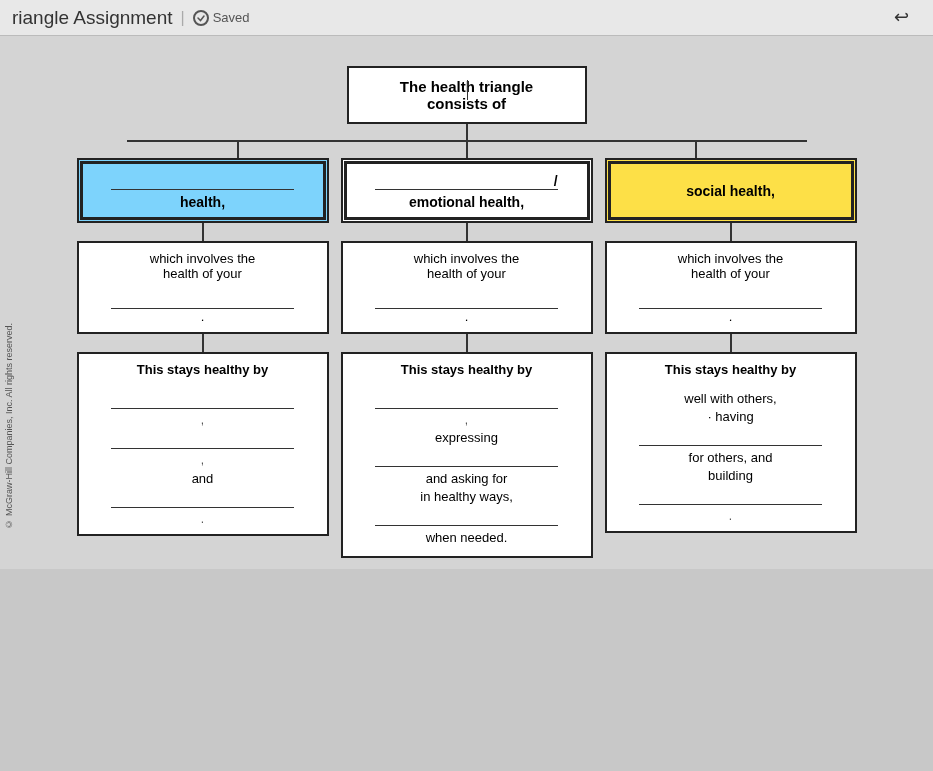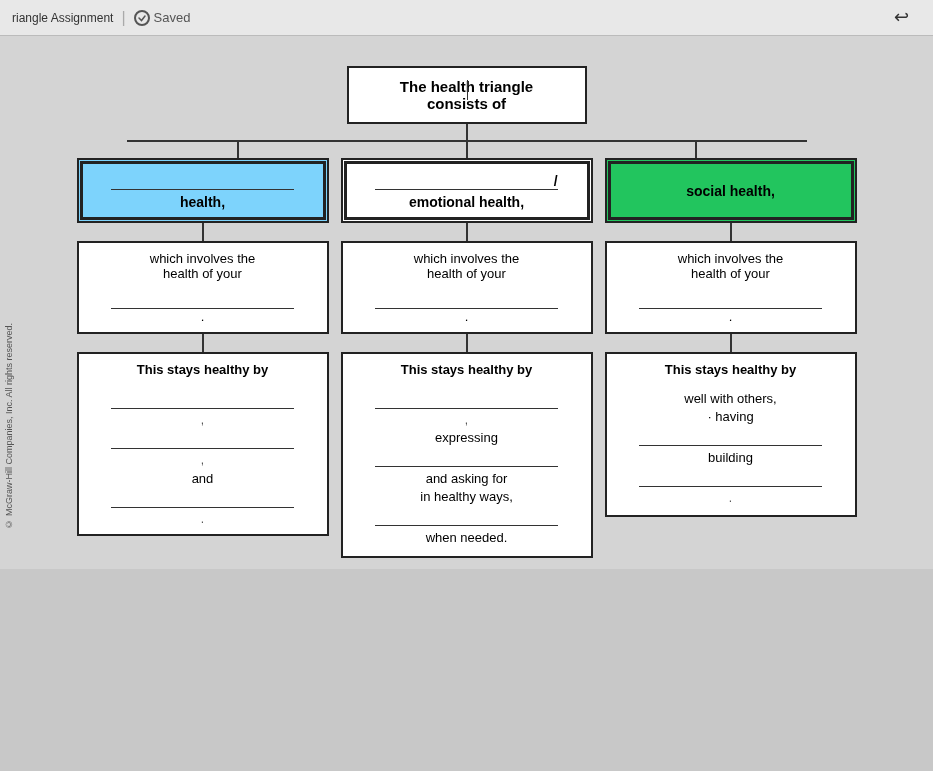--- a/index.html
+++ b/index.html
@@ -17,21 +17,21 @@
       background: #e8e8e8;
       height: 36px;
       display: flex;
       align-items: center;
       padding: 0 12px;
       border-bottom: 1px solid #bbb;
       gap: 8px;
     }
 
     .top-bar-title {
-      font-size: 12px;
+      font-size: 19px;
       color: #333;
     }
 
     .saved-badge {
       display: flex;
       align-items: center;
       gap: 4px;
       font-size: 13px;
       color: #555;
     }
@@ -217,38 +217,39 @@
           <div style="text-align:center;font-size:13px;margin:3px 0;">expressing</div>
           <div style="border-bottom:1px solid #333;width:80%;margin:4px auto;min-height:18px;"></div>
           <div style="text-align:center;font-size:13px;margin:2px 0;">and asking for</div>
           <div style="text-align:center;font-size:13px;margin:3px 0;">in healthy ways,</div>
           <div style="border-bottom:1px solid #333;width:80%;margin:4px auto;min-height:18px;"></div>
           <div style="text-align:center;font-size:13px;margin:3px 0;">when needed.</div>
         </div>
       </div>
 
       <div class="col">
-        <div style="border:2px solid #222;outline:3px solid #222;outline-offset:-6px;background:#22c55e;padding:10px;text-align:center;font-size:14px;font-weight:bold;width:100%;min-height:65px;display:flex;align-items:center;justify-content:center;">
+        <div style="border:2px solid #222;outline:3px solid #222;outline-offset:-6px;background:#fde047;padding:10px;text-align:center;font-size:14px;font-weight:bold;width:100%;min-height:65px;display:flex;align-items:center;justify-content:center;">
           <span>social health,</span>
         </div>
         <div style="width:2px;height:18px;background:#333;"></div>
 
         <div style="border:2px solid #222;background:#fff;padding:8px 10px;font-size:13px;width:100%;min-height:90px;text-align:center;display:flex;flex-direction:column;align-items:center;justify-content:center;">
           <span>which involves the</span>
           <span>health of your</span>
           <div style="border-bottom:1px solid #333;width:80%;margin-top:8px;min-height:20px;"></div>
           <span>.</span>
         </div>
         <div style="width:2px;height:18px;background:#333;"></div>
 
         <div style="border:2px solid #222;background:#fff;padding:8px 10px;font-size:13px;width:100%;min-height:165px;">
           <div class="section-title">This stays healthy by</div>
           <div style="text-align:center;font-size:13px;margin:3px 0;">well with others,</div>
           <div style="text-align:center;font-size:13px;margin:2px 0;">· having</div>
           <div style="border-bottom:1px solid #333;width:80%;margin:4px auto;min-height:18px;"></div>
+          <div style="text-align:center;font-size:13px;margin:3px 0;">for others, and</div>
           <div style="text-align:center;font-size:13px;margin:2px 0;">building</div>
           <div style="border-bottom:1px solid #333;width:80%;margin:4px auto;min-height:18px;"></div>
           <div style="text-align:center;font-size:12px;color:#555;">.</div>
         </div>
       </div>
 
     </div>
   </div>
 
   <div class="side-copyright">© McGraw-Hill Companies, Inc. All rights reserved.</div>

